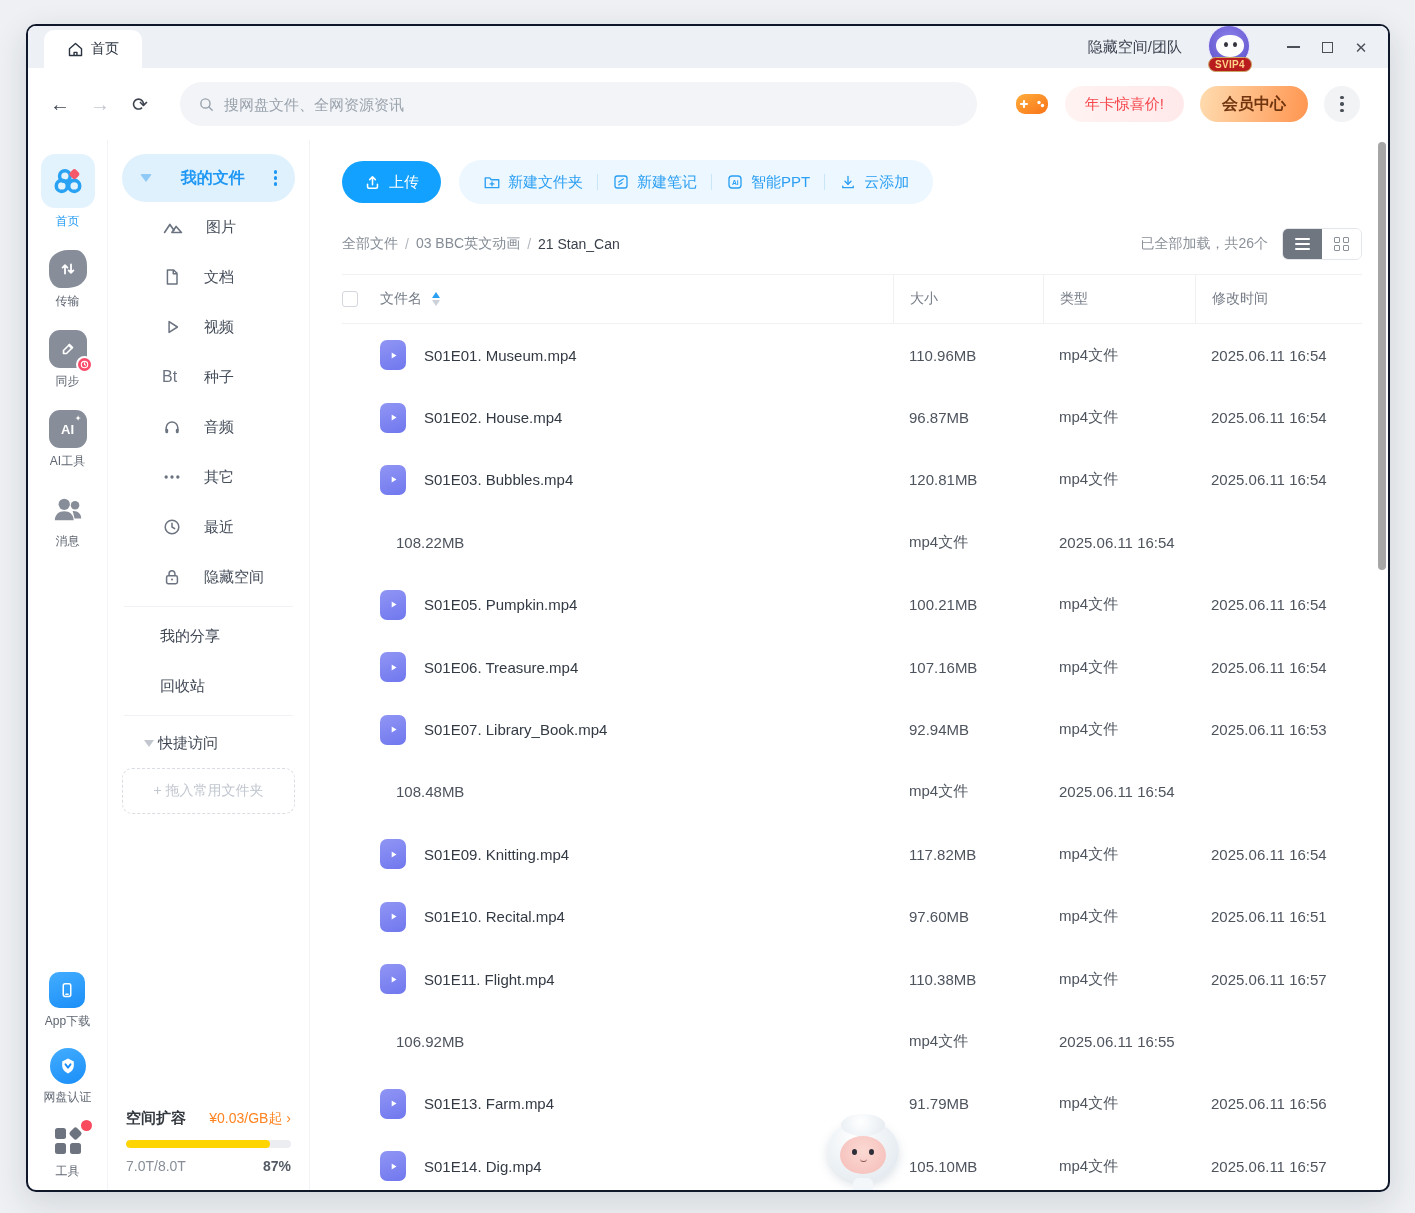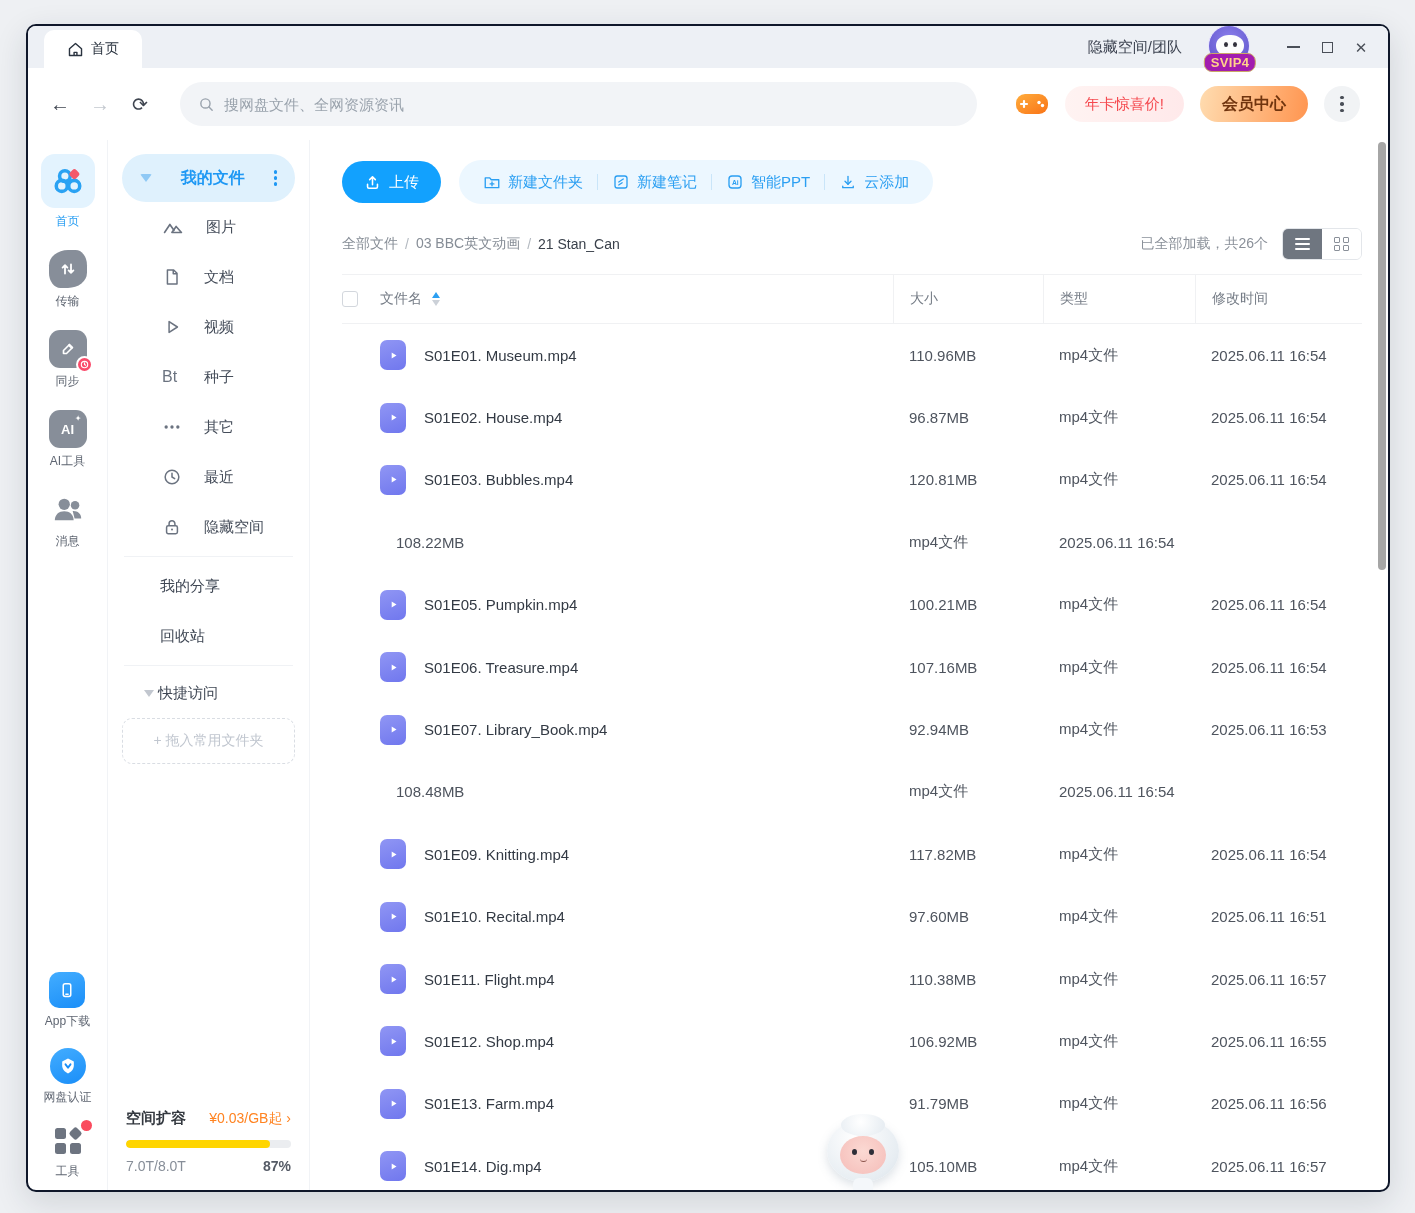--- a/index.html
+++ b/index.html
@@ -17,21 +17,21 @@
   .tab-label { font-size:14px; color:#2b3440; }
   .strip-right { position:absolute; right:0; top:0; height:42px; display:flex; align-items:center; }
   .create-team { font-size:15px; color:#3c4250; margin-right:26px; cursor:pointer; }
   .avatar-wrap { position:relative; width:44px; height:44px; margin-right:24px; z-index:5; }
   .avatar { width:42px; height:42px; border-radius:50%; background:radial-gradient(circle at 50% 35%, #8d80ec, #5a50c8);
     position:relative; overflow:hidden; border:1px solid #e7e3ff; }
   .cow-head { position:absolute; left:7px; top:9px; width:28px; height:22px; background:#fdfdfd; border-radius:46% 46% 50% 50%; }
   .cow-eye { position:absolute; top:8px; width:4px; height:5px; background:#33323d; border-radius:50%; }
   .cow-ear { position:absolute; top:-4px; width:9px; height:7px; background:#efeef8; border-radius:50%; }
   .svip-badge { position:absolute; left:50%; transform:translateX(-50%); bottom:-3px;
-    background:#a21caf; color:#ffd28a; font-size:13px; font-weight:bold; padding:1px 6px;
+    background:#b91c1c; color:#ffd28a; font-size:10px; font-weight:bold; padding:1px 6px;
     border-radius:8px; border:1px solid #caa868; letter-spacing:.3px; }
   .win-btn { width:34px; height:42px; display:flex; align-items:center; justify-content:center;
     color:#4a4f58; cursor:pointer; }
   .glyph-min { width:13px; height:2px; background:#4a4f58; display:block; }
   .glyph-max { width:11px; height:11px; border:1.6px solid #4a4f58; display:block; }
   .glyph-close { font-size:15px; line-height:1; }
   .win-btn.close { margin-right:10px; }
 
   
   .navbar { height:72px; background:#fff; display:flex; align-items:center; flex-shrink:0; }
@@ -368,20 +368,30 @@
             </svg>
           </span>
         <span class="side-item-label">视频</span>
       </div>
       <div class="side-item">
         <span style="font-size:16px; color:#6b7380; width:20px;">Bt</span>
         <span class="side-item-label">种子</span>
       </div>
       <div class="side-item">
         <span>
+            <svg width="20" height="20" viewBox="0 0 24 24" fill="none" stroke="#6b7380" stroke-width="1.8" stroke-linecap="round">
+              <path d="M5 16v-3a7 7 0 0 1 14 0v3"></path>
+              <rect x="4" y="14" width="3.4" height="5.5" rx="1.6" fill="#6b7380" stroke="none"></rect>
+              <rect x="16.6" y="14" width="3.4" height="5.5" rx="1.6" fill="#6b7380" stroke="none"></rect>
+            </svg>
+          </span>
+        <span class="side-item-label">音频</span>
+      </div>
+      <div class="side-item">
+        <span>
             <svg width="20" height="20" viewBox="0 0 24 24" fill="#6b7380">
               <circle cx="5" cy="12" r="2"></circle>
               <circle cx="12" cy="12" r="2"></circle>
               <circle cx="19" cy="12" r="2"></circle>
             </svg>
           </span>
         <span class="side-item-label">其它</span>
       </div>
       <div class="side-item">
         <span>
@@ -674,28 +684,20 @@
       </span>
       <span class="fname">S01E11. Flight.mp4</span>
     </span>
     <span class="fcell">110.38MB</span>
     <span class="fcell">mp4文件</span>
     <span class="fcell">2025.06.11 16:57</span>
   </div>
 
   <div class="frow cols">
     <span></span>
-    <span class="fname-cell">
-      <span class="file-icon">
-        <svg width="11" height="11" viewBox="0 0 24 24" fill="#fff">
-                  <path d="M8 5.5 18.5 12 8 18.5z"></path>
-                </svg>
-      </span>
-      <span class="fname">S01E12. Shop.mp4</span>
-    </span>
     <span class="fcell">106.92MB</span>
     <span class="fcell">mp4文件</span>
     <span class="fcell">2025.06.11 16:55</span>
   </div>
 
   <div class="frow cols">
     <span></span>
     <span class="fname-cell">
       <span class="file-icon">
         <svg width="11" height="11" viewBox="0 0 24 24" fill="#fff">

